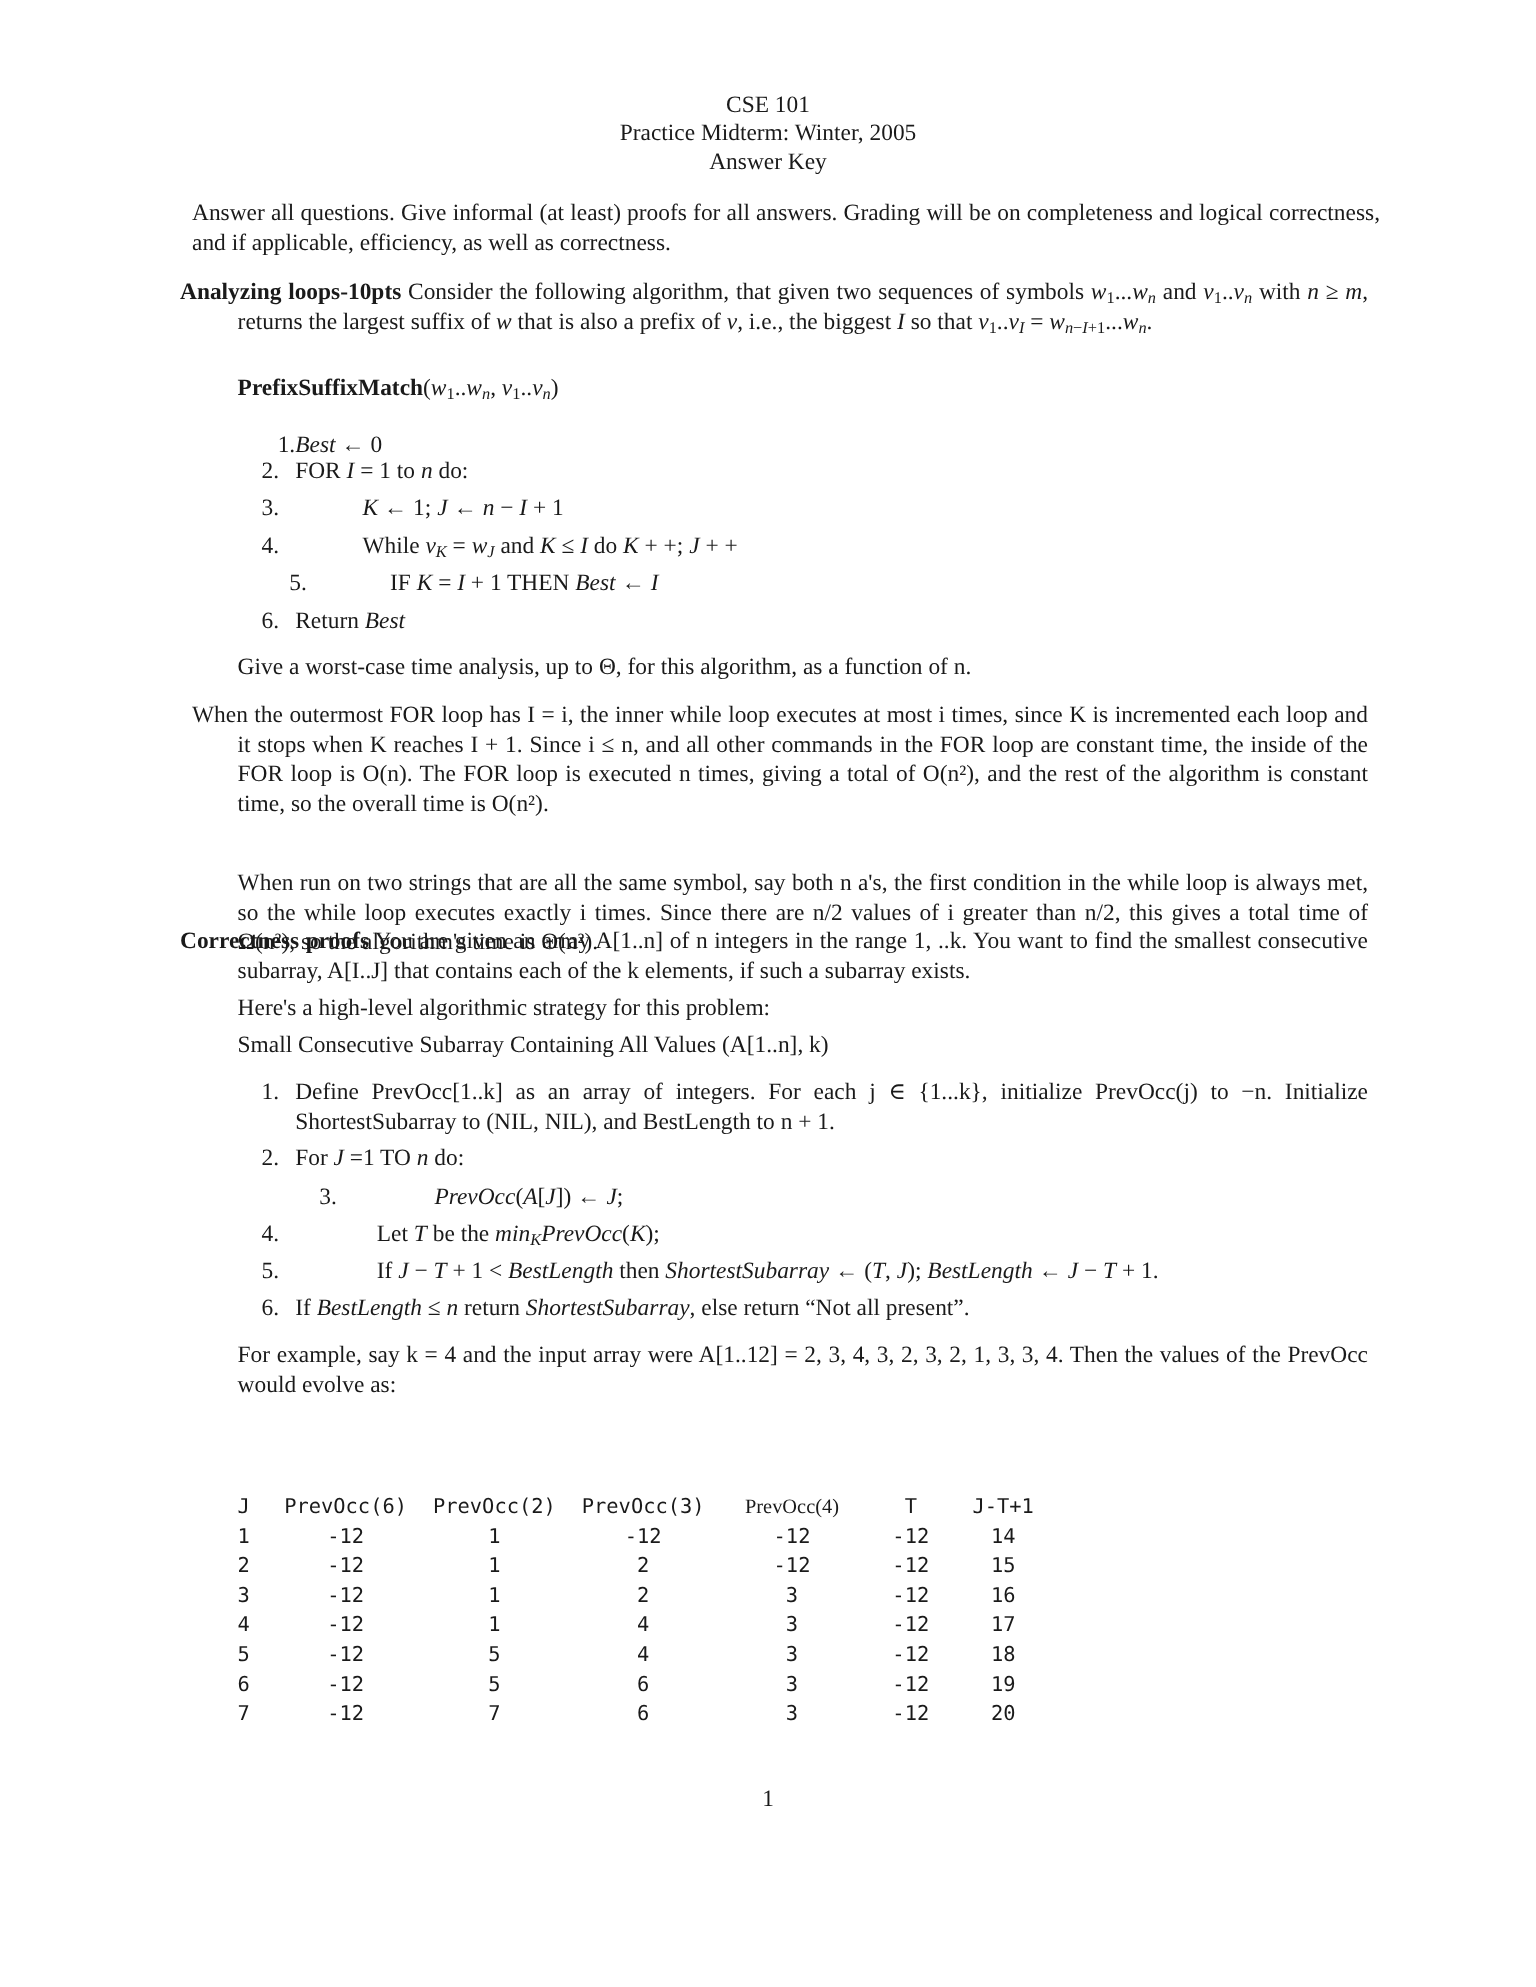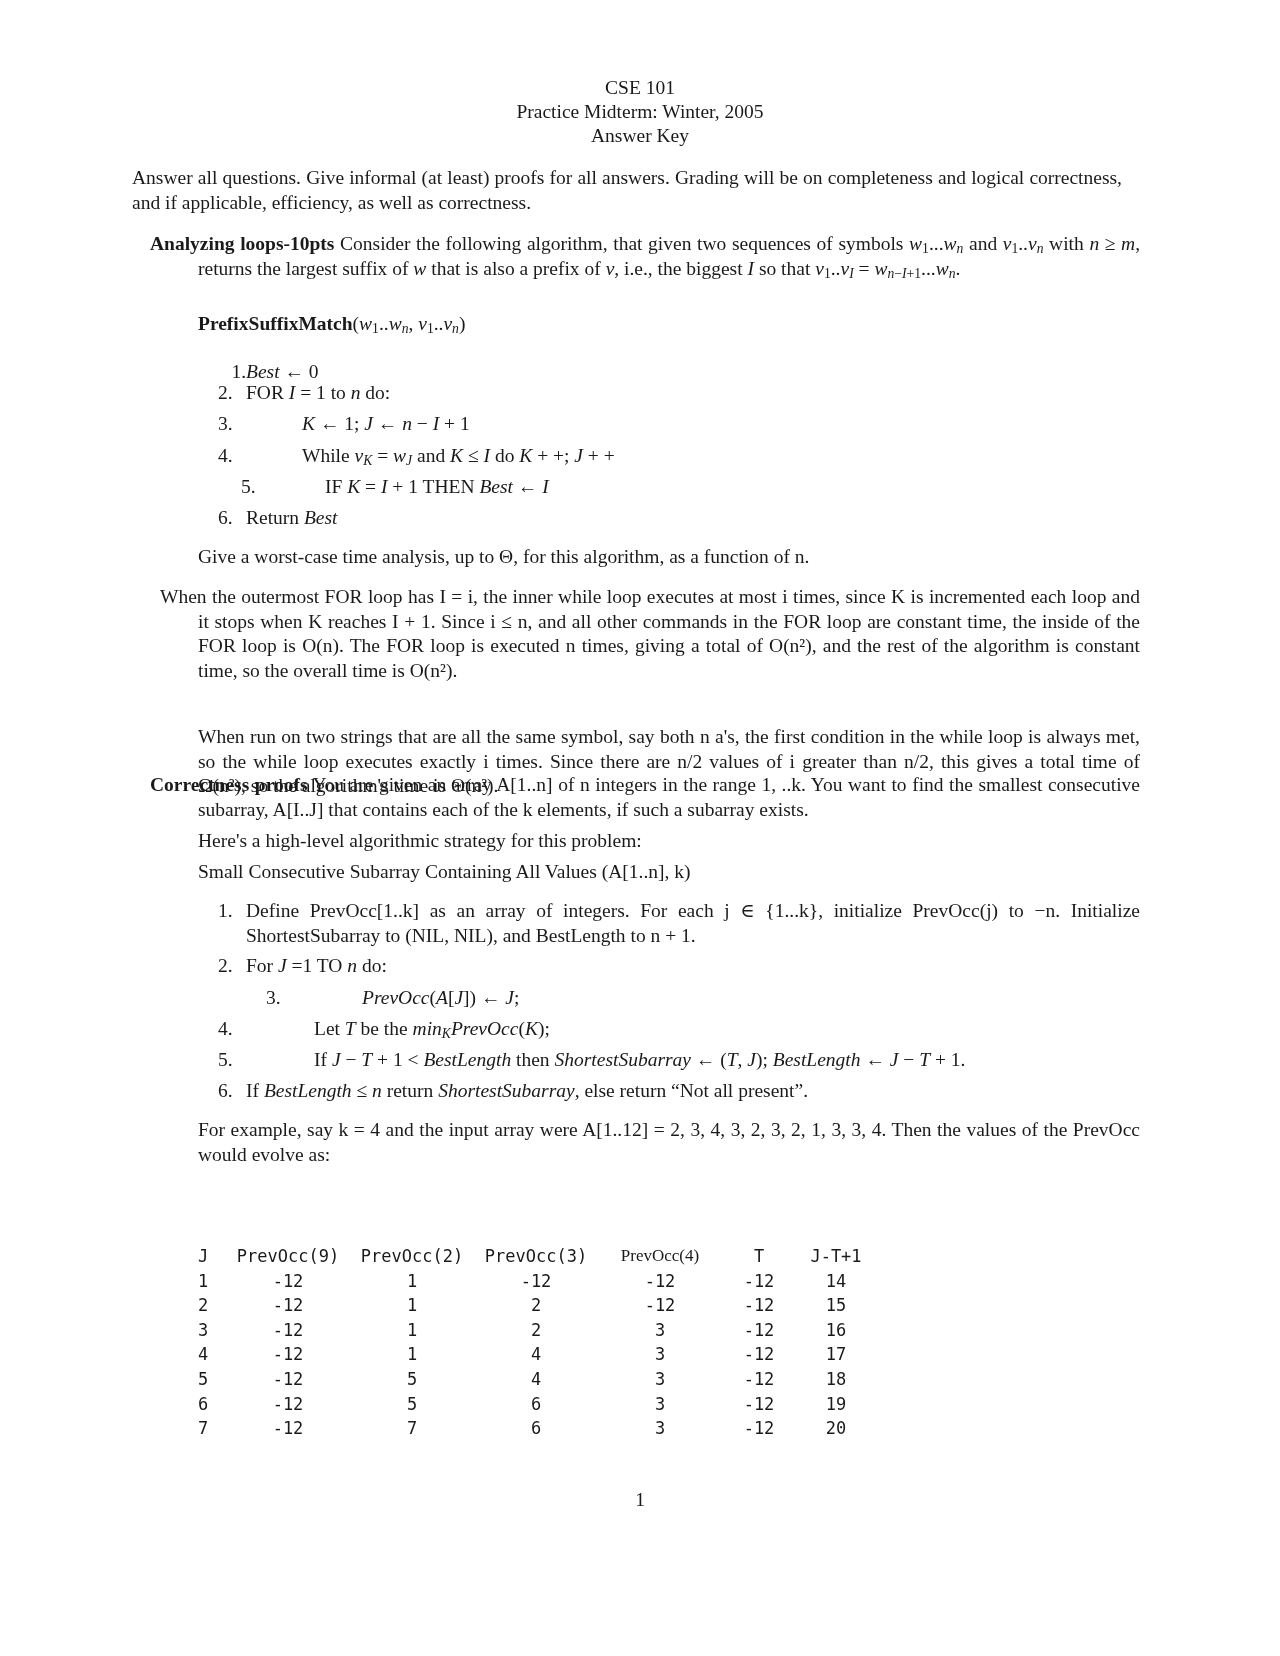--- a/index.html
+++ b/index.html
@@ -6,21 +6,21 @@
   body {
     width: 1280px; height: 1656px; position: relative; overflow: hidden;
     font-family: "Liberation Serif", "DejaVu Serif", serif;
     color: #1a1a1a; font-size: 19.5px; line-height: 24.5px;
   }
   .abs { position: absolute; }
   .center { text-align: center; width: 100%; left: 0; }
   i, .it { font-style: italic; }
   b, .bf { font-weight: bold; }
   sub { font-size: 0.7em; vertical-align: -0.25em; line-height: 0; }
-  .para { position: absolute; left: 132px; width: 990px; text-align: justify; }
+  .para { position: absolute; left: 160px; width: 990px; text-align: justify; }
   .hang { position: absolute; left: 150px; width: 990px; text-align: justify; padding-left: 48px; text-indent: -48px; box-sizing: border-box; }
   .indent { position: absolute; left: 198px; width: 942px; text-align: justify; }
   .step { position: absolute; left: 218px; white-space: nowrap; }
   .step .num { display: inline-block; width: 28px; }
   .step .tab { display: inline-block; width: 56px; }
   .step2 { position: absolute; left: 218px; width: 922px; }
   .step2 .num { display: inline-block; width: 28px; }
   .step2 .tab { display: inline-block; width: 68px; }
   table.trace { position: absolute; left: 198px; top: 1244px; border-collapse: collapse; }
   table.trace td, table.trace th {
@@ -73,21 +73,21 @@
 <div class="step2" style="top:1017px;"><span class="num">4.</span><span class="tab"></span>Let <i>T</i> be the <i>min</i><sub><i>K</i></sub><i>PrevOcc</i>(<i>K</i>);</div>
 <div class="step2" style="top:1048px; white-space:nowrap;"><span class="num">5.</span><span class="tab"></span>If <i>J</i> − <i>T</i> + 1 &lt; <i>BestLength</i> then <i>ShortestSubarray</i> ← (<i>T</i>, <i>J</i>); <i>BestLength</i> ← <i>J</i> − <i>T</i> + 1.</div>
 <div class="step2" style="top:1079px;"><span class="num">6.</span>If <i>BestLength</i> ≤ <i>n</i> return <i>ShortestSubarray</i>, else return “Not all present”.</div>
 
 <div class="indent" style="top:1118px;">For example, say k = 4 and the input array were A[1..12] = 2, 3, 4, 3, 2, 3, 2, 1, 3, 3, 4. Then the values of the PrevOcc would evolve as:</div>
 
 <table class="trace">
   <thead>
     <tr>
       <th style="width:28px; text-align:left;">J</th>
-      <th style="width:124px;">PrevOcc(9)</th>
+      <th style="width:124px;">PrevOcc(6)</th>
       <th style="width:124px;">PrevOcc(2)</th>
       <th style="width:124px;">PrevOcc(3)</th>
       <th style="width:124px;font-family:Liberation Serif, serif;">PrevOcc(4)</th>
       <th style="width:74px;">T</th>
       <th style="width:80px;">J-T+1</th>
     </tr>
   </thead>
   <tbody>
     <tr>
       <td style="text-align:left;">1</td>

